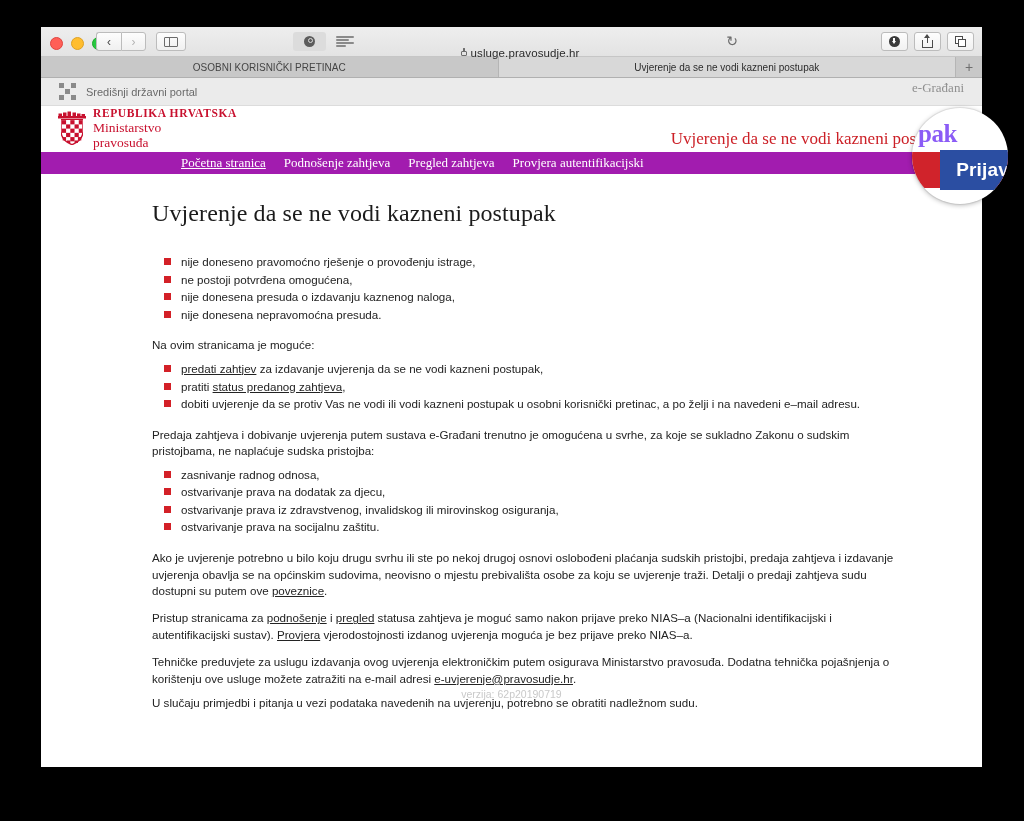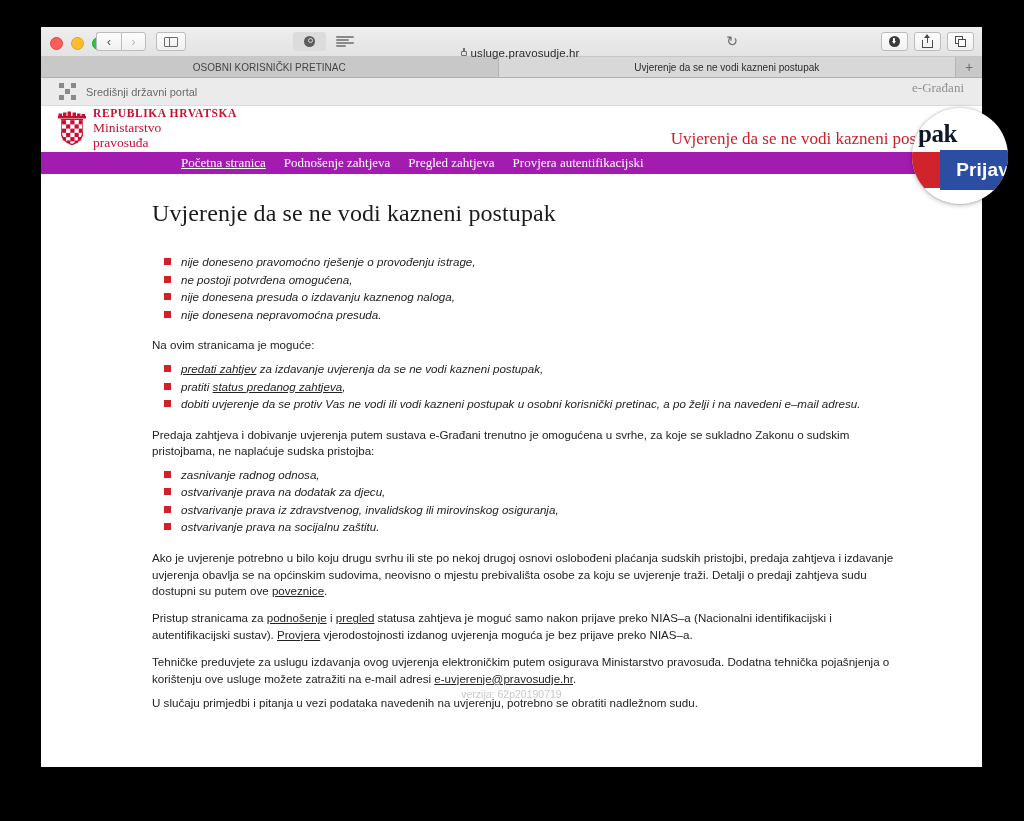--- a/index.html
+++ b/index.html
@@ -336,21 +336,20 @@
     color: #232323;
     line-height: 1.42;
     margin: 0 0 11px 0;
   }
   p.tight { margin-bottom: 6px; }
 
   ul.redlist {
     list-style: none;
     margin: 4px 0 14px 0;
     padding: 0 0 0 12px;
-    font-style: italic;
   }
   ul.redlist li {
     position: relative;
     font-size: 11.6px;
     color: #232323;
     line-height: 1.52;
     padding-left: 17px;
   }
   ul.redlist li::before {
     content: "";
@@ -378,21 +377,21 @@
     border-radius: 50%;
     background: #ffffff;
     overflow: hidden;
     box-shadow: 0 1px 5px rgba(0,0,0,0.30), 0 0 0 1px rgba(0,0,0,0.06);
     z-index: 40;
   }
   .loupe .lp-title {
     position: absolute;
     left: 6px; top: 12px;
     font-family: "Liberation Serif", serif;
-    font-size: 25px; font-weight: bold; color: #0f172a;
+    font-size: 25px; font-weight: bold; color: #8b5cf6;
     white-space: nowrap;
     letter-spacing: -0.5px;
   }
   .loupe .lp-redbar {
     position: absolute;
     left: -10px; top: 44px;
     width: 120px; height: 36px;
     background: #d0232b;
   }
   .loupe .lp-btn {

